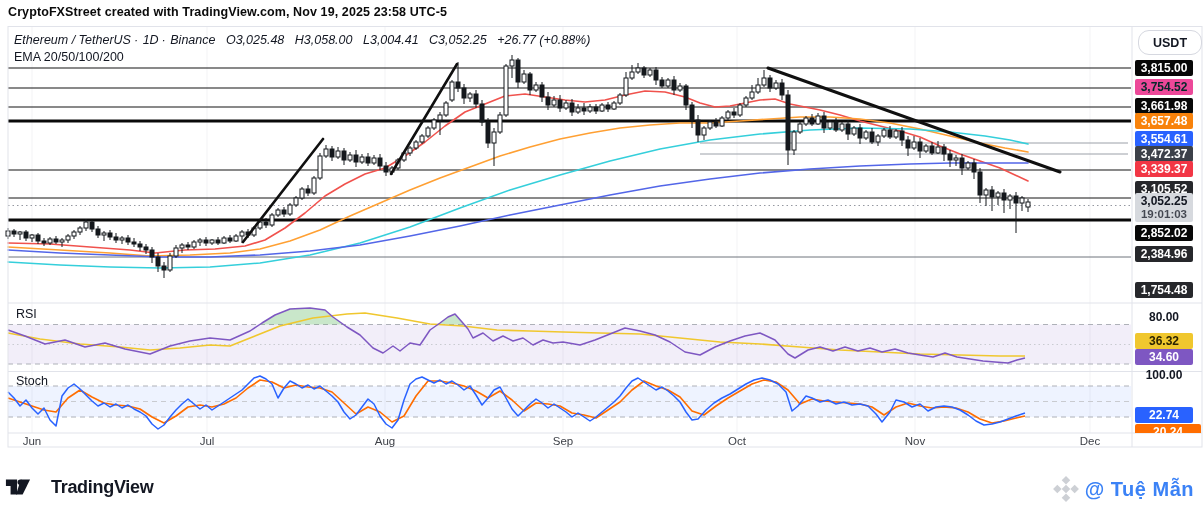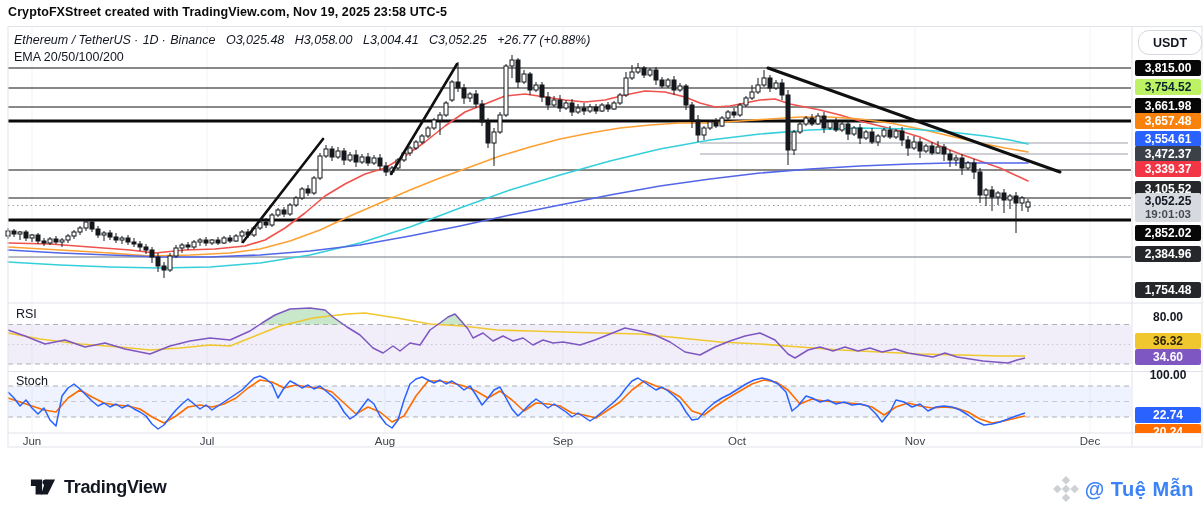--- a/index.html
+++ b/index.html
@@ -8,29 +8,29 @@
   #chart-svg{position:absolute;left:0;top:0;}
   .credit{position:absolute;left:8px;top:5px;font-size:12.5px;font-weight:700;color:#0a0a0a;letter-spacing:.1px;}
   .legend-row{position:absolute;left:14px;top:33px;font-size:12.5px;color:#131722;white-space:nowrap;}
   .legend-row span{margin-right:7px;font-style:italic;}
   .legend-row .sep{margin:0 1px 0 -4px;color:#131722;}
   .legend-ema{position:absolute;left:14px;top:50px;font-size:12.5px;color:#131722;}
   .pane-title{position:absolute;left:16px;font-size:12.5px;color:#131722;}
   .usdt-btn{position:absolute;left:1138px;top:30px;width:62px;height:23px;border:1px solid #d6d8e0;
     border-radius:11px;background:#fff;color:#131722;font-size:12.5px;font-weight:600;
     display:flex;align-items:center;justify-content:center;cursor:pointer;}
-  .axis-label{position:absolute;left:1135px;width:66px;box-sizing:border-box;border-radius:2px;
+  .axis-label{position:absolute;left:1135px;width:58px;box-sizing:border-box;border-radius:2px;
     font-size:12px;font-weight:700;text-align:center;padding:1.5px 2px;line-height:13px;}
   .axis-label.plain{background:transparent !important;font-weight:600;color:#131722;}
   .axis-label .sub{font-weight:600;opacity:.75;font-size:11.5px;}
   .clip-label{position:absolute;left:1135px;width:66px;height:9px;overflow:hidden;border-radius:2px 2px 0 0;}
   .clip-label .inner{width:66px;box-sizing:border-box;font-size:12px;font-weight:700;text-align:center;
     padding:1.5px 2px;line-height:13px;}
   .month-label{position:absolute;top:435px;transform:translateX(-50%);font-size:11.5px;color:#3c3f46;}
-  .footer{position:absolute;left:30px;top:476px;display:flex;align-items:center;gap:8px;}
+  .footer{position:absolute;left:5px;top:476px;display:flex;align-items:center;gap:20px;}
   .brand-text{font-size:18px;font-weight:800;color:#131722;letter-spacing:-.3px;}
   .watermark{position:absolute;right:10px;top:476px;display:flex;align-items:center;gap:6px;color:#cdd0d5;}
   .watermark .wm-text{font-size:20px;font-weight:600;color:#3b82f6;letter-spacing:.5px;}
 </style>
 </head>
 <body>
 
 <div id="stage">
   <svg id="chart-svg" width="1204" height="517">
       <line x1="32" y1="27" x2="32" y2="433" stroke="#131722" stroke-opacity="0.05" stroke-width="1"></line>
@@ -435,21 +435,21 @@
   </div>
   <div class="legend-ema">EMA 20/50/100/200</div>
 
   <div class="pane-title" style="top:307px">RSI</div>
   <div class="pane-title" style="top:374px">Stoch</div>
 
   <div class="usdt-btn">USDT</div>
 
   <div id="axis-labels">
       <div class="axis-label" style="background: rgb(7, 7, 7); color: rgb(255, 255, 255); top: 60px;">3,815.00</div>
-      <div class="axis-label" style="background: #bef264; color: rgb(5, 40, 43); top: 79px;">3,754.52</div>
+      <div class="axis-label" style="background: #ec4899; color: rgb(5, 40, 43); top: 79px;">3,754.52</div>
       <div class="axis-label" style="background: rgb(7, 7, 7); color: rgb(255, 255, 255); top: 98px;">3,661.98</div>
       <div class="axis-label" style="background: rgb(248, 130, 11); color: rgb(255, 255, 255); top: 113px;">3,657.48</div>
       <div class="axis-label" style="background: rgb(41, 98, 255); color: rgb(255, 255, 255); top: 131px;">3,554.61</div>
       <div class="axis-label" style="background: rgb(60, 64, 73); color: rgb(255, 255, 255); top: 146px;">3,472.37</div>
       <div class="axis-label" style="background: rgb(242, 54, 69); color: rgb(255, 255, 255); top: 161px;">3,339.37</div>
       <div class="axis-label" style="background: rgb(38, 39, 43); color: rgb(255, 255, 255); top: 181px;">3,105.52</div>
       <div class="axis-label" style="background: rgb(7, 7, 7); color: rgb(255, 255, 255); top: 225px;">2,852.02</div>
       <div class="axis-label" style="background: rgb(38, 39, 43); color: rgb(255, 255, 255); top: 246px;">2,384.96</div>
       <div class="axis-label" style="background: rgb(38, 39, 43); color: rgb(255, 255, 255); top: 282px;">1,754.48</div>
       <div class="axis-label plain" style="top: 309px;">80.00</div>

